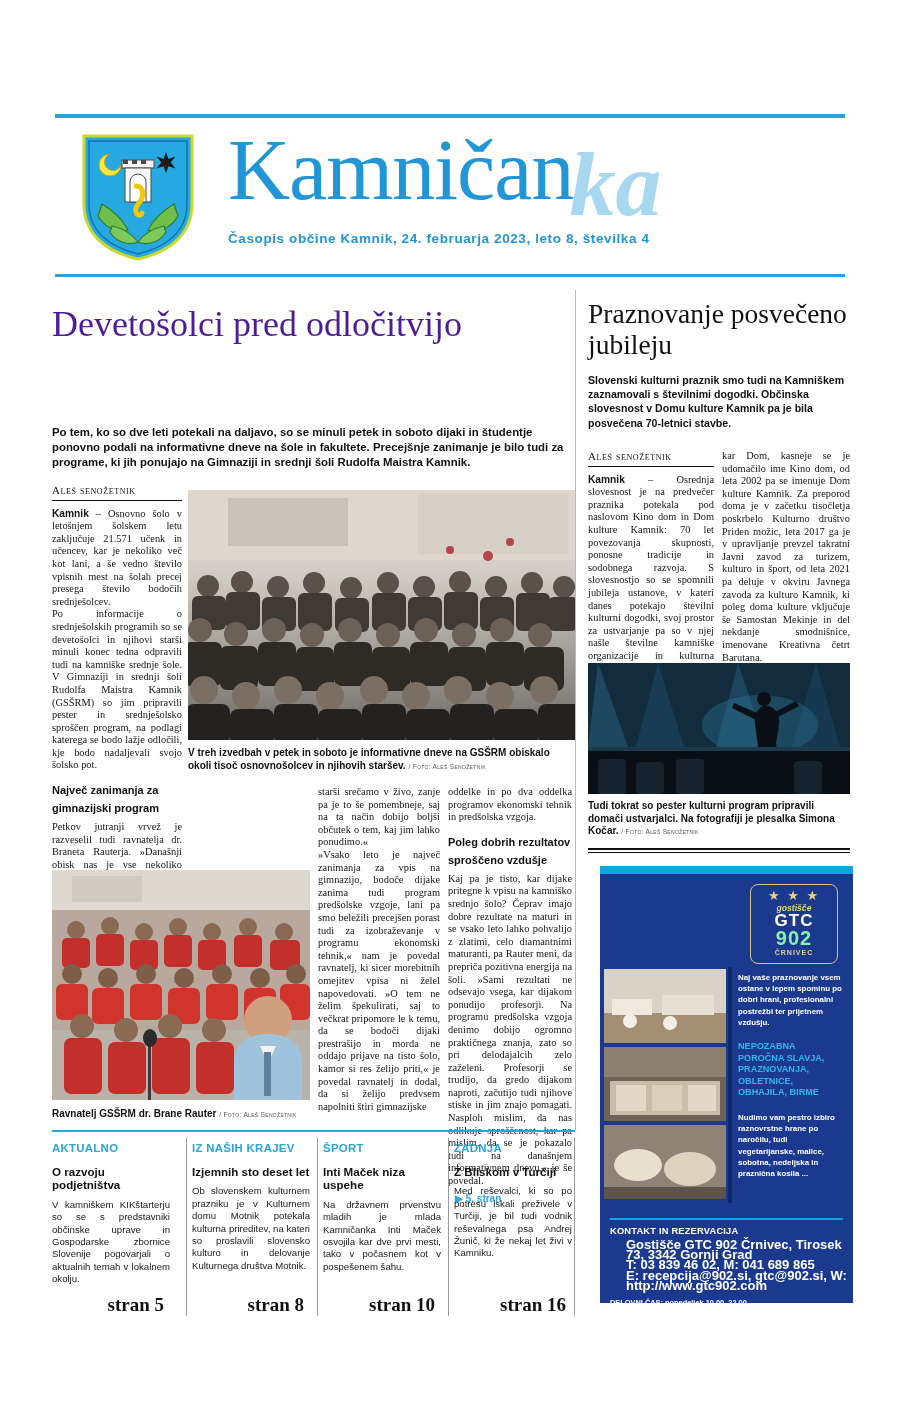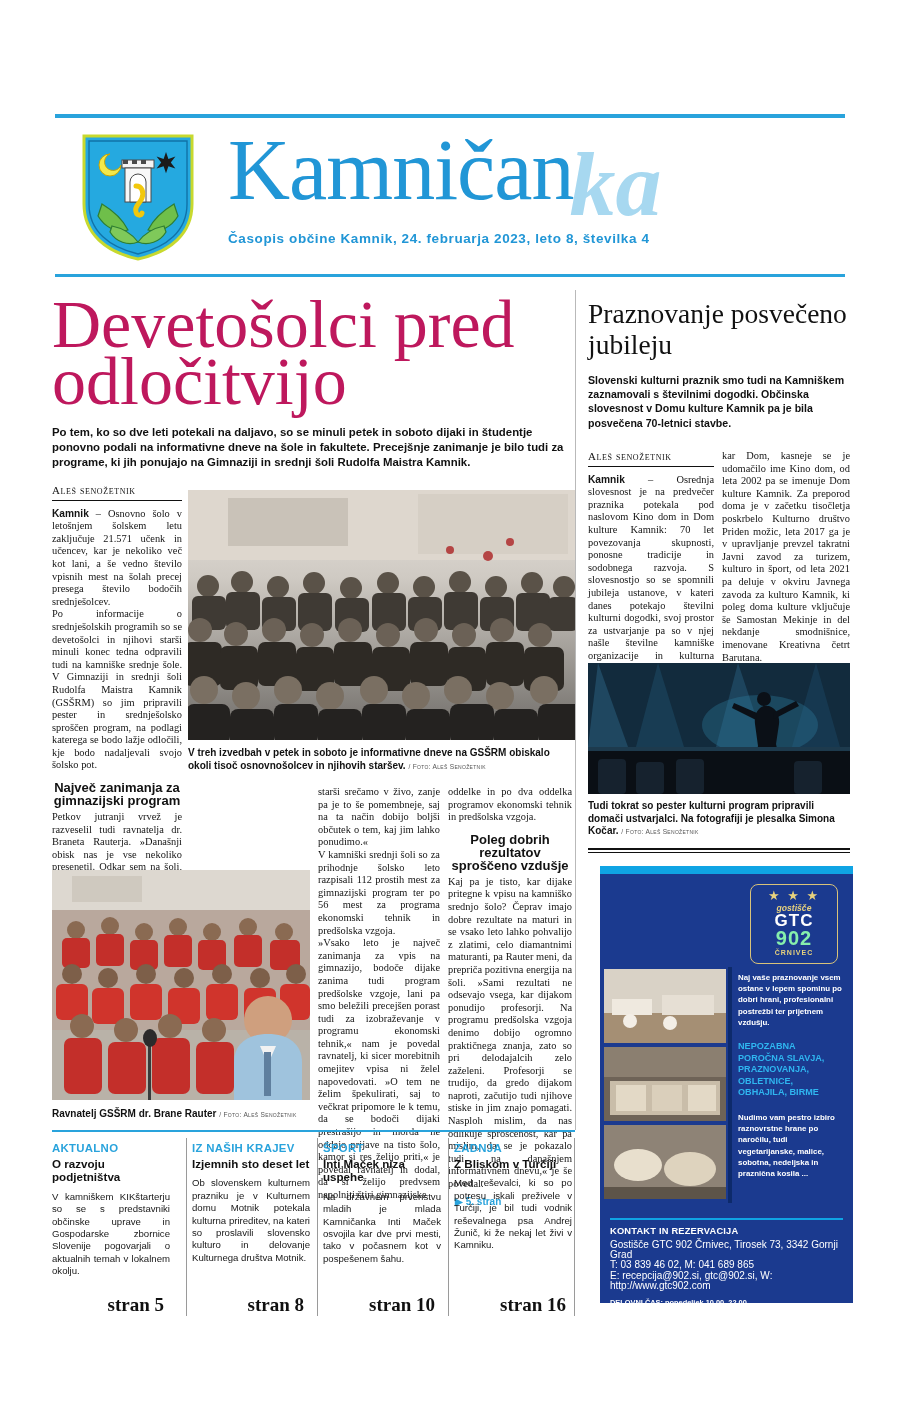--- a/index.html
+++ b/index.html
@@ -36,21 +36,21 @@
     text-transform:none;
   }
 
   
   .vdiv{position:absolute;top:290px;left:575px;width:1px;height:840px;background:#b9b9b9;}
 
   
   .lead-hl{
     position:absolute;left:52px;top:296px;width:510px;
     font-family:"Liberation Serif", serif;
-    font-size:68px;line-height:57px;font-weight:400;color:#be185d;
+    font-size:36px;line-height:57px;font-weight:400;color:#4c1d95;
   }
   .lead-standfirst{
     position:absolute;left:52px;top:425px;width:512px;
     font-size:11.4px;line-height:15.2px;font-weight:700;color:#111;
   }
 
   .byline{
     font-family:"Liberation Serif", serif;
     font-size:11px;letter-spacing:.6px;color:#111;
     font-variant:small-caps;text-transform:lowercase;
@@ -60,22 +60,22 @@
 
   .col{
     position:absolute;
     font-family:"Liberation Serif", serif;
     font-size:10.4px;line-height:12.6px;text-align:justify;color:#141414;
   }
   .col p{margin:0;}
   .col .drop{font-family:"Liberation Sans",sans-serif;font-weight:700;font-size:10.2px;}
   .subhd{
     font-family:"Liberation Sans", sans-serif;
-    font-weight:700;font-size:13px;line-height:13px;margin:9px 0 4px 0;color:#111;
-    text-align:center;
+    font-weight:700;font-size:11px;line-height:18px;margin:9px 0 4px 0;color:#111;
+    text-align:left;
   }
   .jump{
     font-family:"Liberation Sans", sans-serif;
     color:#29a3dc;font-size:10px;font-weight:600;margin-top:5px;margin-left:7px;
   }
   .jump .tri{display:inline-block;margin-right:3px;}
 
   
   .photo{position:absolute;overflow:hidden;background:#cfd6dc;}
   .cap{
@@ -83,21 +83,21 @@
     font-size:10px;line-height:12.6px;font-weight:700;color:#111;
   }
   .cap .credit{font-weight:400;font-size:6.6px;letter-spacing:.3px;color:#555;
     font-variant:small-caps;}
 
   
   .strip{position:absolute;left:52px;top:1130px;width:523px;height:190px;}
   .strip-rule{position:absolute;left:0;top:0;width:523px;height:2px;background:#29a3dc;}
   .teaser{position:absolute;top:12px;width:118px;}
   .teaser .sec{
-    color:#29a3dc;font-weight:700;font-size:11.4px;letter-spacing:.3px;margin-bottom:3px;
+    color:#29a3dc;font-weight:700;font-size:11.4px;letter-spacing:.3px;margin-bottom:11px;
   }
   .teaser .thl{
     font-weight:700;font-size:11.6px;line-height:13.4px;color:#111;margin-bottom:7px;
   }
   .teaser .tbody{
     font-size:9.6px;line-height:12.4px;text-align:justify;color:#181818;
   }
   .teaser .pg{
     position:absolute;top:152px;right:6px;
     font-family:"Liberation Serif",serif;font-size:19px;color:#111;white-space:nowrap;font-weight:bold;
@@ -135,21 +135,21 @@
   .ad-ph{position:absolute;left:4px;width:122px;background:#7b7f86;overflow:hidden;}
 
   .ad-text{position:absolute;left:138px;top:106px;width:108px;color:#fff;}
   .ad-text .p1{font-size:7.9px;line-height:11.2px;font-weight:600;}
   .ad-text .hdr{color:#2fb6f0;font-size:9.1px;line-height:11.6px;font-weight:700;margin:13px 8px 13px 0;}
   .ad-text .p2{font-size:7.9px;line-height:11.2px;font-weight:600;}
 
   .ad-sep{position:absolute;left:10px;top:352px;width:233px;height:2px;background:#0fa4e4;}
   .ad-contact{position:absolute;left:10px;top:360px;width:238px;color:#fff;}
   .ad-contact .ch{font-size:9.3px;font-weight:700;letter-spacing:.2px;margin-bottom:4px;}
-  .ad-contact .cl{font-size:10px;font-weight:400;line-height:10.2px;}
+  .ad-contact .cl{font-size:13px;font-weight:700;line-height:10.2px;margin-left:16px;}
   .ad-contact .cw{font-size:7.4px;font-weight:700;line-height:10.2px;margin-top:7px;}
 
   .ad-side{position:absolute;left:128px;top:101px;width:4px;height:236px;background:#0d2a6b;}
 </style>
 </head>
 <body>
 
 <div class="page">
 
   <div class="rule-top"></div>
@@ -369,21 +369,20 @@
       <ellipse cx="98" cy="168" rx="7" ry="9" fill="#2b2b2b"></ellipse>
     </svg>
   </div>
   <div class="cap" style="left:52px;top:1108px;width:258px;">
     <span>Ravnatelj GSŠRM dr. Brane Rauter</span>
     <span class="credit">/ Foto: Aleš Senožetnik</span>
   </div>
 
   <div class="col" style="left:318px;top:786px;width:122px;">
     <p>starši srečamo v živo, zanje pa je to še pomembneje, saj na ta način dobijo boljši občutek o tem, kaj jim lahko ponudimo.«</p>
-    <p>V kamniški srednji šoli so za prihodnje šolsko leto razpisali 112 prostih mest za gimnazijski program ter po 56 mest za programa ekonomski tehnik in predšolska vzgoja.</p>
     <p>»Vsako leto je največ zanimanja za vpis na gimnazijo, bodoče dijake zanima tudi program predšolske vzgoje, lani pa smo beležili precejšen porast tudi za izobraževanje v programu ekonomski tehnik,« nam je povedal ravnatelj, ki sicer morebitnih omejitev vpisa ni želel napovedovati. »O tem ne želim špekulirati, saj to večkrat pripomore le k temu, da se bodoči dijaki prestrašijo in morda ne oddajo prijave na tisto šolo, kamor si res želijo priti,« je povedal ravnatelj in dodal, da si želijo predvsem napolniti štiri gimnazijske</p>
   </div>
 
   <div class="col" style="left:448px;top:786px;width:124px;">
     <p>oddelke in po dva oddelka programov ekonomski tehnik in predšolska vzgoja.</p>
     <div class="subhd">Poleg dobrih rezultatov sproščeno vzdušje</div>
     <p>Kaj pa je tisto, kar dijake pritegne k vpisu na kamniško srednjo šolo? Čeprav imajo dobre rezultate na maturi in se vsako leto lahko pohvalijo z zlatimi, celo diamantnimi maturanti, pa Rauter meni, da prepriča pozitivna energija na šoli. »Sami rezultati ne odsevajo vsega, kar dijakom ponudijo profesorji. Na programu predšolska vzgoja denimo dobijo ogromno praktičnega znanja, zato so pri delodajalcih zelo zaželeni. Profesorji se trudijo, da gredo dijakom naproti, začutijo tudi njihove stiske in jim znajo pomagati. Nasploh mislim, da nas odlikuje sproščenost, kar pa mislim, da se je pokazalo tudi na današnjem informativnem dnevu,« je še povedal.</p>
     <div class="jump"><span class="tri">▶</span><span>5. stran</span></div>
   </div>
 

